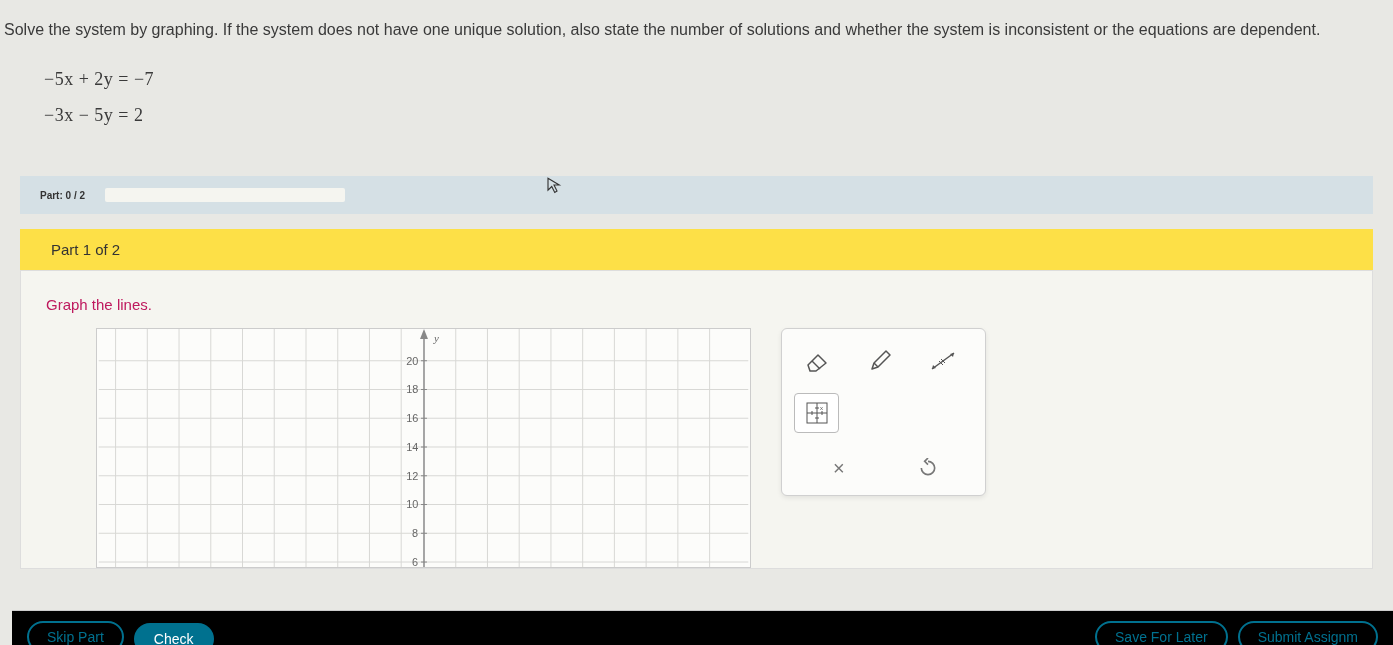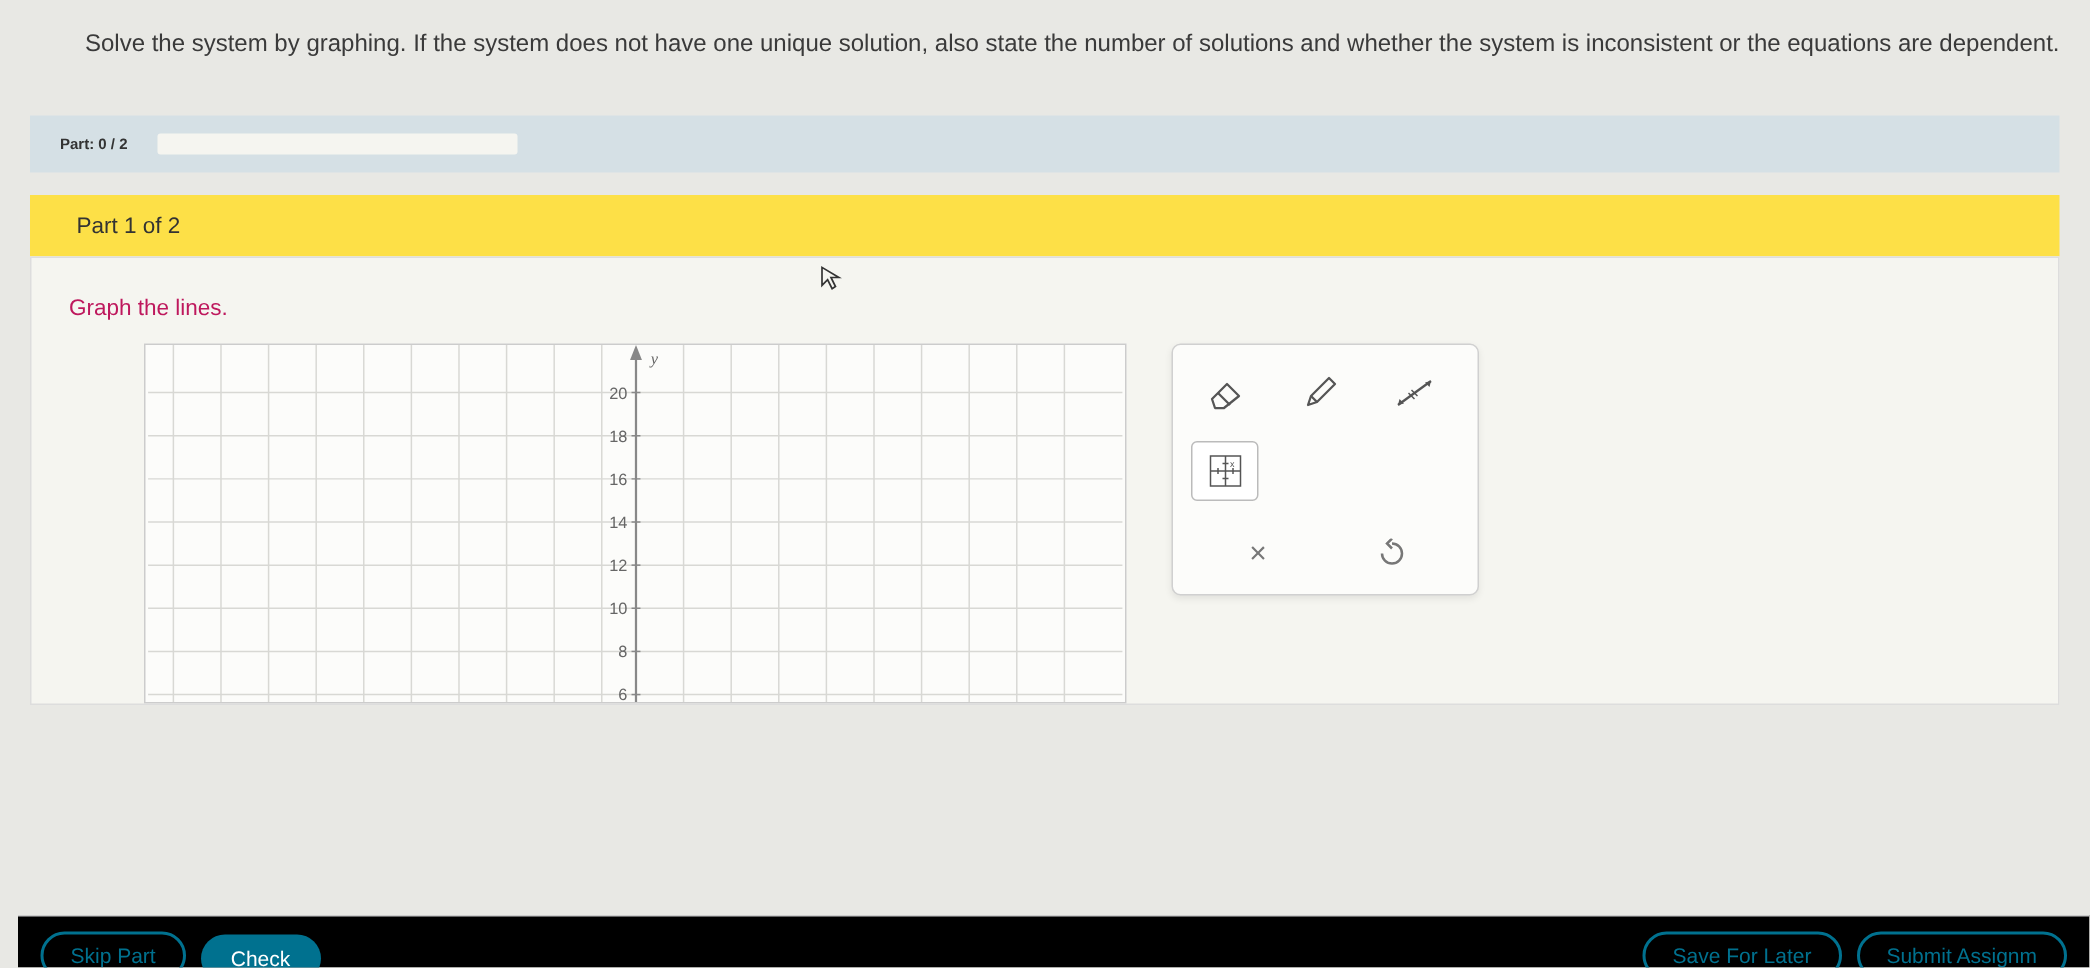--- a/index.html
+++ b/index.html
@@ -10,22 +10,21 @@
     body {
       font-family: Arial, Helvetica, sans-serif;
       background: #e8e8e4;
       width: 1393px;
       height: 645px;
       position: relative;
       overflow: hidden;
       color: #3a3a3a;
     }
     .question-area {
-      padding: 18px 20px 10px 28px;
-      text-align: right;
+      padding: 18px 20px 10px 4px;
     }
     .prompt {
       font-size: 16px;
       line-height: 1.5;
       color: #3a3a3a;
     }
     .equations {
       padding: 12px 0 0 40px;
     }
     .equation {
@@ -201,20 +200,24 @@
       margin-left: auto;
       display: flex;
       margin-right: 5px;
     }
   </style>
 </head>
 <body>
 
 <div class="question-area">
   <div class="prompt">Solve the system by graphing. If the system does not have one unique solution, also state the number of solutions and whether the system is inconsistent or the equations are dependent.</div>
+  <div class="equations">
+    <div class="equation">−5x + 2y = −7</div>
+    <div class="equation">−3x − 5y = 2</div>
+  </div>
 </div>
 
 <div class="cursor">
   <svg width="18" height="18" viewBox="0 0 24 24" fill="none" stroke="#333" stroke-width="1.5">
     <path d="M4 3 L4 19 L9 14 L13 22 L16 20 L12 12 L19 12 Z" fill="none"></path>
   </svg>
 </div>
 
 <div class="part-progress">
   <span class="label">Part: 0 / 2</span>

